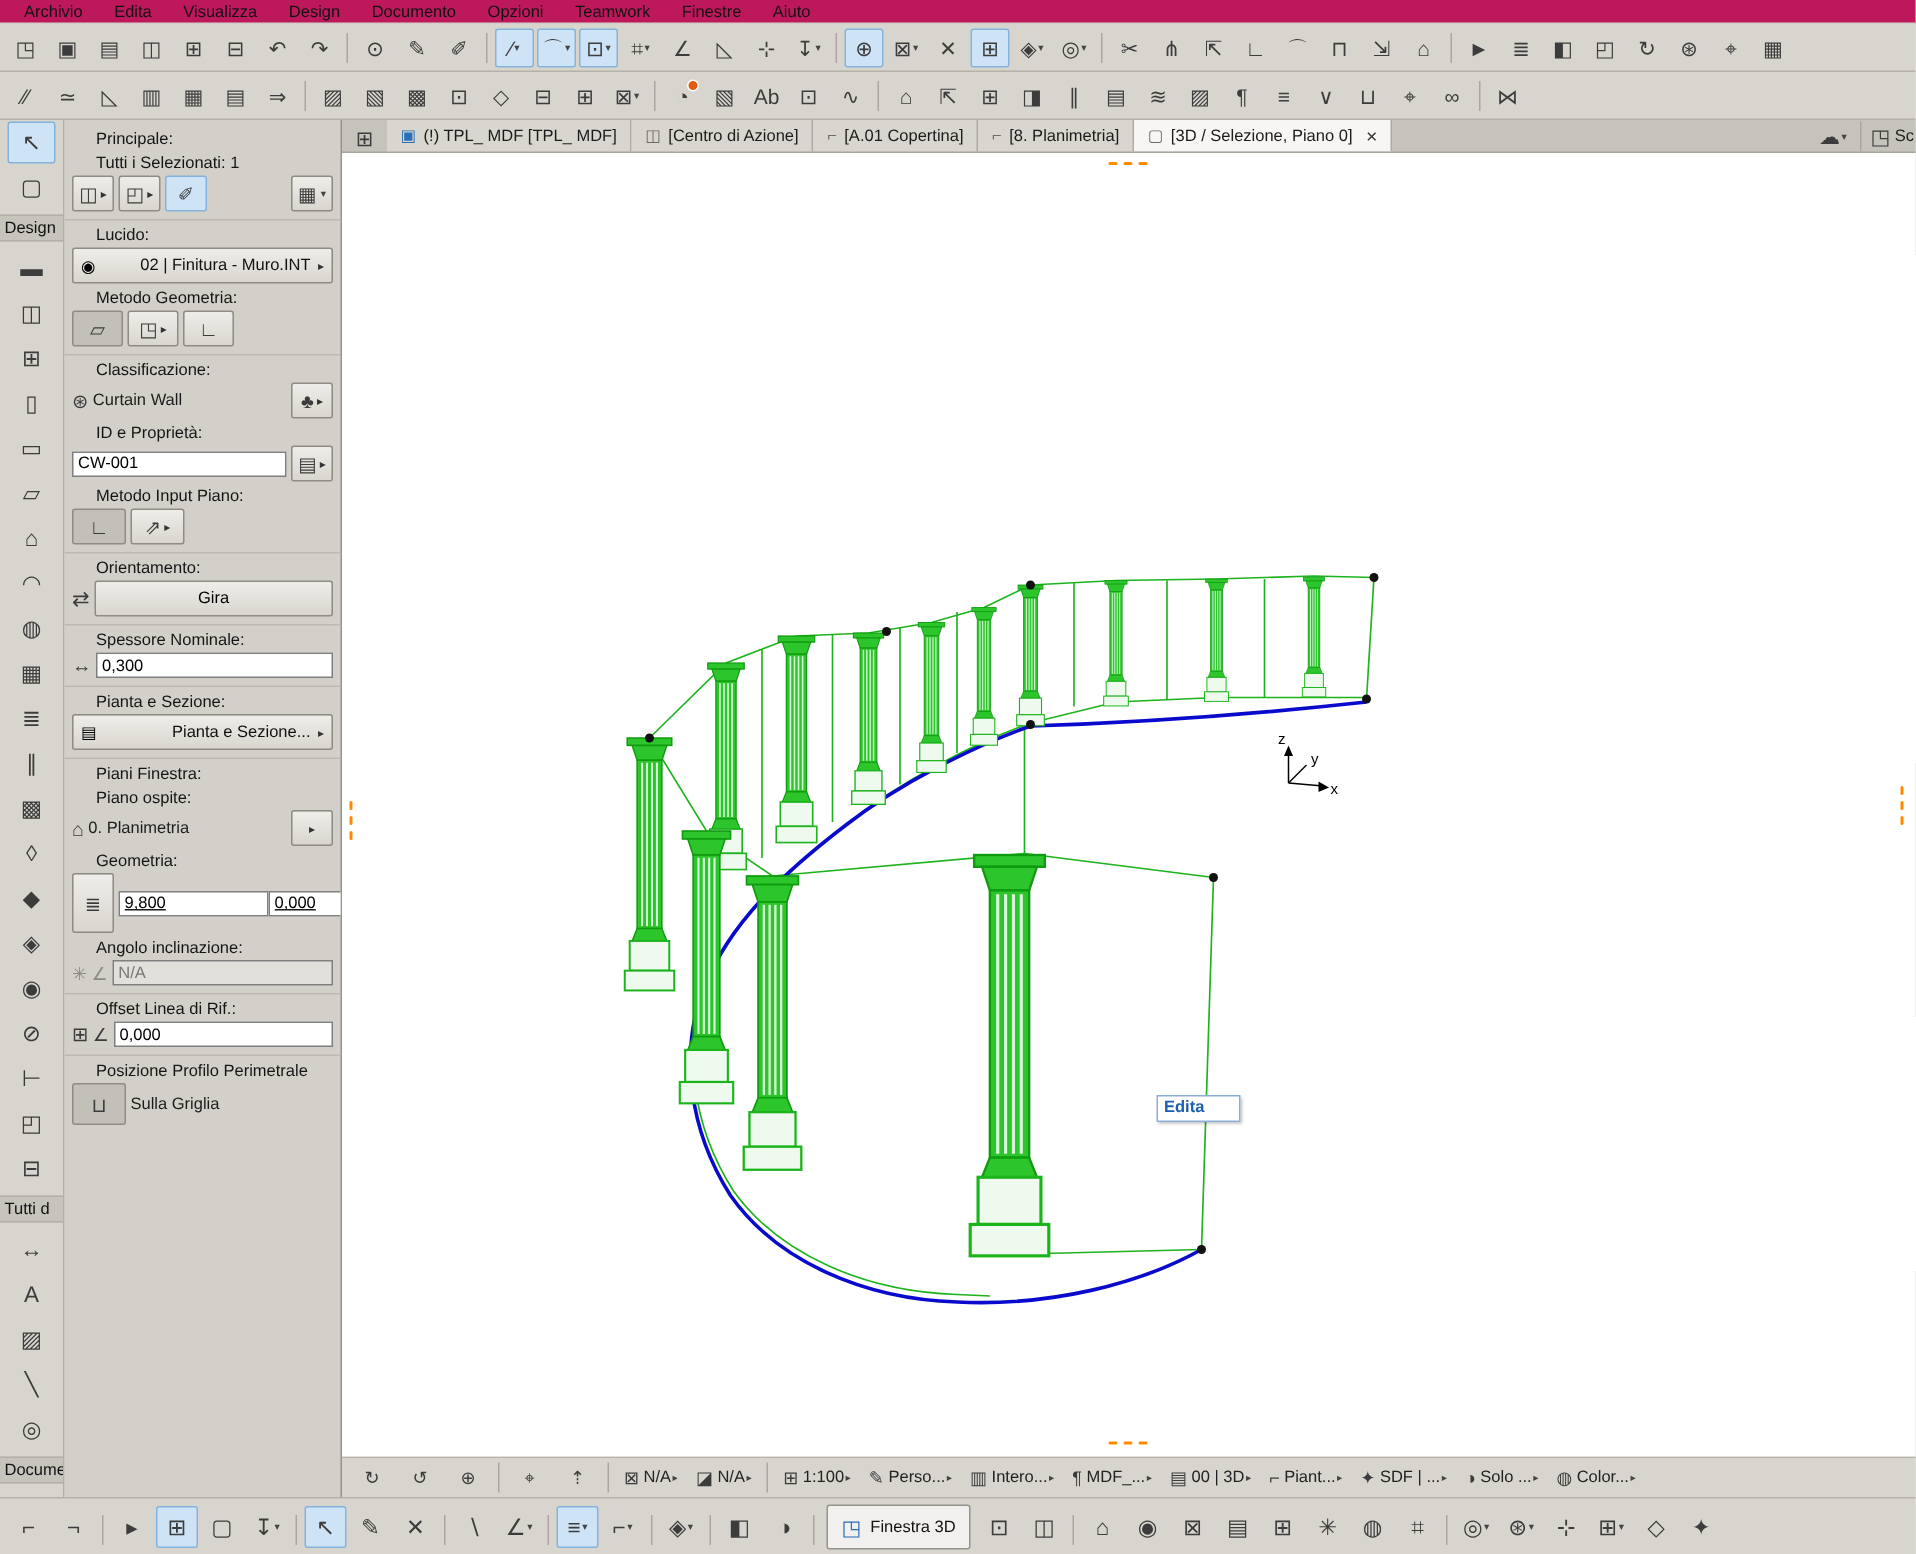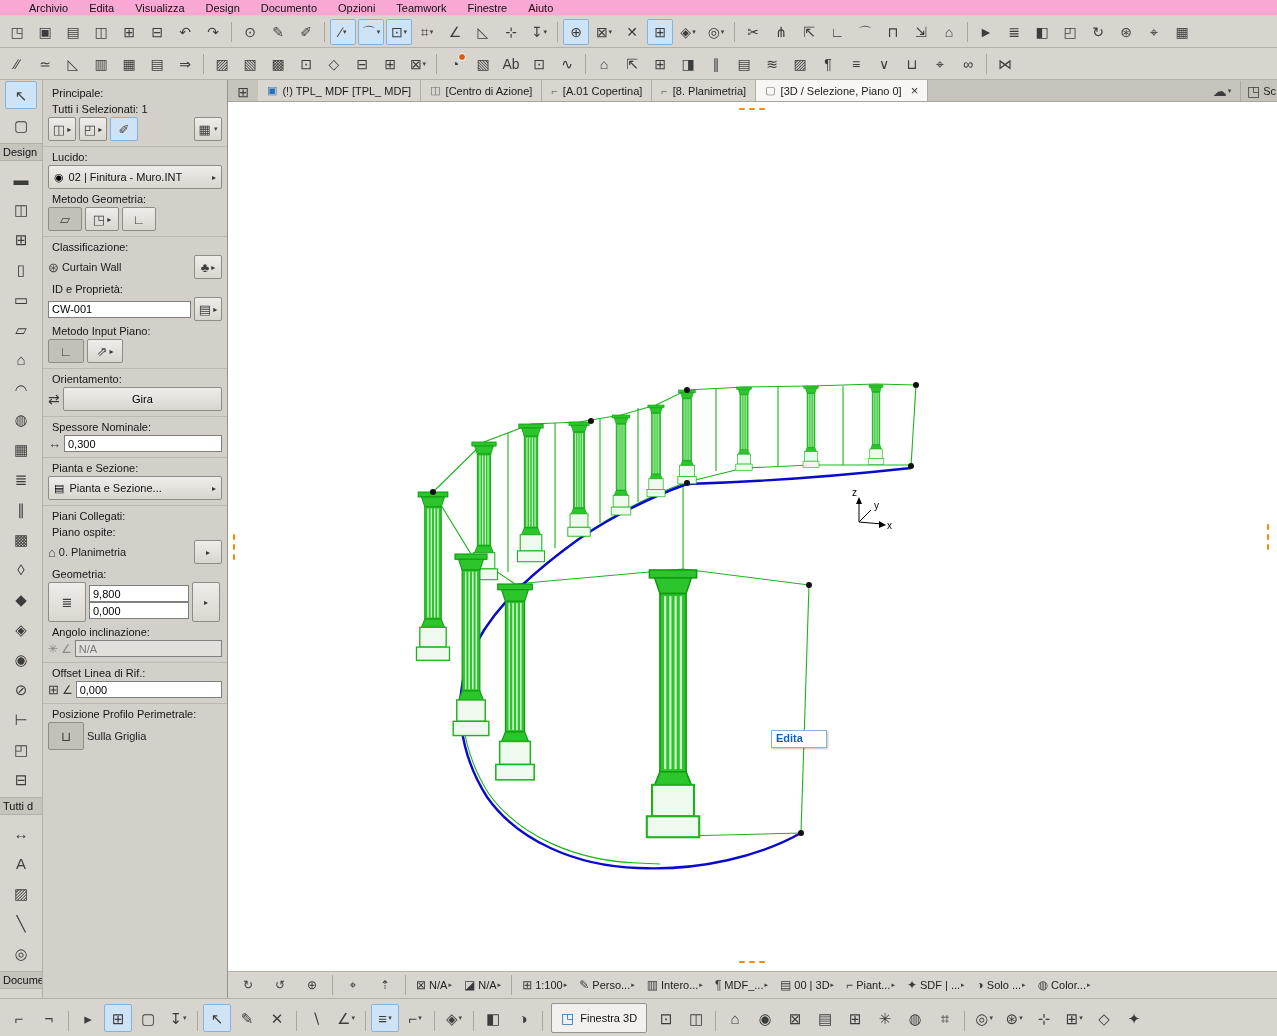--- a/index.html
+++ b/index.html
@@ -1,20 +1,20 @@
 <!DOCTYPE html>
 <html><head>
 <meta charset="utf-8">
 <style>
   html,body{margin:0;padding:0;background:#d8d5ce;}
   body{width:1277px;height:1036px;overflow:hidden;font-family:"Liberation Sans",sans-serif;font-size:11px;color:#1c1c1c;user-select:none;}
   .app{display:grid;grid-template-rows:16px 32px 32px 918px 38px;width:1277px;height:1036px;}
 
   
-  .menubar{background:#f9a8d4;display:flex;align-items:center;padding-left:17px;border-bottom:1px solid #d2cfc8;}
+  .menubar{background:#be185d;display:flex;align-items:center;padding-left:4px;border-bottom:1px solid #d2cfc8;}
   .menubar .tbtn{height:15px;padding:0 7px;border-radius:0;}
   .menubar .tbtn .t{color:#111;}
 
   
   .toolbar{background:#d8d5ce;display:flex;align-items:center;padding:0 3px;border-bottom:1px solid #b5b2aa;overflow:hidden;white-space:nowrap;}
   .tbtn{display:inline-flex;align-items:center;justify-content:center;min-width:24px;height:24px;margin:0 1px;border:1px solid transparent;border-radius:2px;position:relative;cursor:default;}
   .tbtn .g{font-size:14px;line-height:1;color:#3c3c3c;}
   .tbtn .t{margin-left:3px;color:#222;}
   .tbtn.sel{background:#cfe3f6;border-color:#84b4de;}
   .ddm{font-size:7px;color:#444;margin-left:1px;}
@@ -23,34 +23,34 @@
 
   
   .main{display:flex;height:918px;}
   .toolbox{width:42px;background:#d8d5ce;border-right:1px solid #b3b0a8;display:flex;flex-direction:column;align-items:center;overflow:hidden;}
   .toolbox .tbtn{width:30px;height:26px;margin:1px 0;}
   .toolbox .tbtn .g{font-size:15px;}
   .tool-label{align-self:stretch;height:16px;line-height:16px;background:#c7c4bc;border-top:1px solid #b3b0a8;border-bottom:1px solid #b3b0a8;padding-left:3px;margin:3px 0;white-space:nowrap;overflow:hidden;color:#111;}
 
   
   .infopanel{width:185px;background:#d3d0c9;border-right:1px solid #96938b;padding:3px 5px;overflow:hidden;box-sizing:border-box;}
-  .ip-label{margin:4px 4px 2px;color:#151515;white-space:nowrap;overflow:hidden;}
+  .ip-label{margin:4px 16px 2px;color:#151515;white-space:nowrap;overflow:hidden;}
   .ip-row{display:flex;align-items:center;gap:3px;margin:1px 0;}
   .ip-divider{border-top:1px solid #bcb9b1;margin:5px -5px 3px;}
   .ip-btn{display:inline-flex;align-items:center;justify-content:center;gap:2px;height:22px;min-width:26px;background:linear-gradient(#efede9,#d9d6cf);border:1px solid #8f8c84;border-radius:2px;}
   .ip-btn .g{font-size:13px;color:#3c3c3c;}
   .ip-btn.selb{background:#cfe3f6;border-color:#84b4de;}
   .ip-btn.pressed{background:#c3c0b8;}
   .mini{font-size:8px;color:#333;}
   .ip-widebtn{display:flex;align-items:center;gap:5px;width:100%;height:24px;background:linear-gradient(#efede9,#d9d6cf);border:1px solid #8f8c84;border-radius:2px;padding:0 5px;box-sizing:border-box;font-family:inherit;font-size:11px;text-align:left;}
-  .ip-widebtn .txt{flex:1;white-space:nowrap;overflow:hidden;color:#111;}
+  .ip-widebtn .txt{flex:1;white-space:nowrap;overflow:hidden;color:#111;text-align:right;}
   .ip-input{height:17px;border:1px solid #7f7f7f;background:#fff;font-family:inherit;font-size:11px;padding:0 3px;box-sizing:border-box;}
   .ip-input.dis{background:#e2e0da;color:#777;}
   .grow{flex:1;min-width:0;}
-  .elev-inputs{display:flex;flex-direction:column;gap:0;}
+  .elev-inputs{display:flex;gap:0;text-decoration:underline;}
   .elev-inputs .ip-input{width:100px;}
   .elevicon{width:36px;height:38px;}
   .arrbtn{width:15px;height:38px;}
   .girabtn{flex:1;height:24px;background:linear-gradient(#efede9,#d9d6cf);border:1px solid #8f8c84;border-radius:2px;font-family:inherit;font-size:11px;}
   .rt{margin-left:auto;}
 
   
   .content{display:flex;flex-direction:column;flex:1;min-width:0;}
   .tabbar{height:21px;background:#c6c3bb;display:flex;align-items:stretch;border-bottom:1px solid #a8a59d;overflow:hidden;}
   .tabbar .tab-switch{height:19px;margin:1px 2px;}
@@ -556,21 +556,21 @@
       <div class="ip-divider"></div>
 
       <div class="ip-label">Pianta e Sezione:</div>
       <button class="ip-widebtn">
         <span class="g">▤</span>
         <span class="txt">Pianta e Sezione...</span>
         <span class="mini">▸</span>
       </button>
       <div class="ip-divider"></div>
 
-      <div class="ip-label">Piani Collegati:</div>
+      <div class="ip-label">Piani Finestra:</div>
       <div class="ip-label">Piano ospite:</div>
       <div class="ip-row">
         <span class="g" style="font-size:13px;color:#3c3c3c">⌂</span>
         <span class="grow">0. Planimetria</span>
         <span class="ip-btn" style="width:18px">
             <span class="mini">▸</span>
           </span>
       </div>
 
       <div class="ip-label">Geometria:</div>

